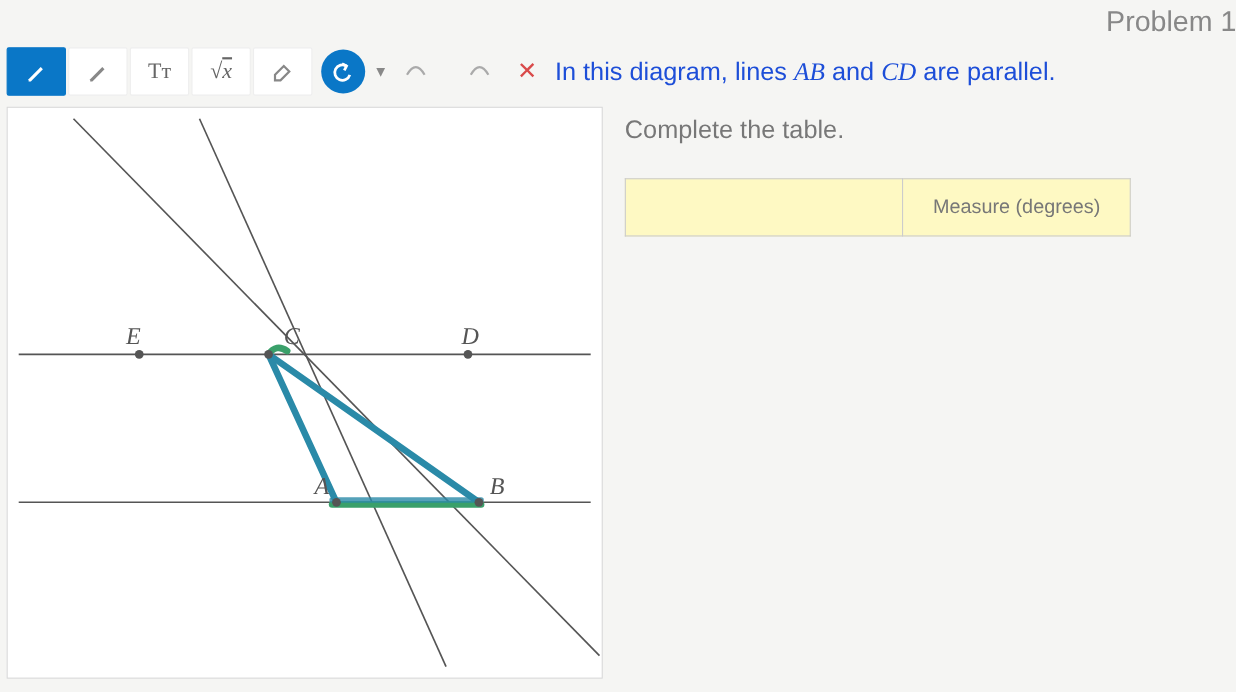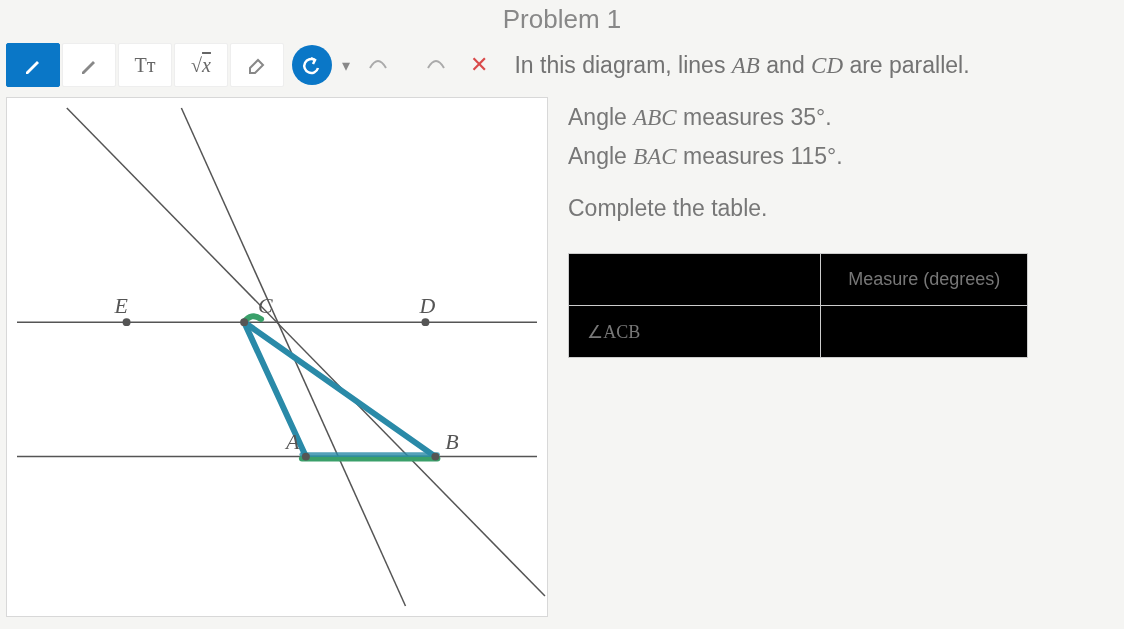--- a/index.html
+++ b/index.html
@@ -5,21 +5,21 @@
     * { box-sizing: border-box; margin: 0; padding: 0; }
     body {
       font-family: Arial, Helvetica, sans-serif;
       background: #f5f5f3;
       width: 1124px;
       height: 629px;
       overflow: hidden;
       color: #555;
     }
     .header-title {
-      text-align: center;
+      text-align: right;
       font-size: 26px;
       color: #888;
       padding: 4px 0 8px 0;
       font-weight: 400;
     }
     .toolbar {
       display: flex;
       align-items: center;
       gap: 2px;
       padding: 0 6px 10px 6px;
@@ -95,21 +95,21 @@
       margin-bottom: 6px;
     }
     .prompt-line .mv {
       font-family: 'Times New Roman', serif;
       font-style: italic;
     }
     .prompt-block { margin-bottom: 18px; }
     .table {
       border-collapse: collapse;
       width: 460px;
-      background: #000000;
+      background: #fef9c3;
     }
     .table th, .table td {
       border: 1px solid #ccc;
       padding: 14px 18px;
       font-size: 18px;
       color: #777;
       font-weight: 400;
       text-align: left;
       height: 52px;
     }
@@ -124,22 +124,21 @@
       border: 2px solid #888;
       border-radius: 2px;
       display: inline-flex;
       align-items: center;
       justify-content: center;
       font-size: 12px;
       color: #888;
     }
     .toolbar-right-text {
       font-size: 23px;
-      color: #737373;
-      margin-left: 10px;
+      color: #1d4ed8;
     }
     .toolbar-right-text .mv {
       font-family: 'Times New Roman', serif;
       font-style: italic;
     }
   </style>
 </head>
 <body>
 
 <div class="header-title">Problem 1</div>
@@ -212,38 +211,26 @@
 
       <text class="pt-label" x="108" y="216">E</text>
       <text class="pt-label" x="252" y="216">C</text>
       <text class="pt-label" x="414" y="216">D</text>
       <text class="pt-label" x="280" y="352">A</text>
       <text class="pt-label" x="440" y="352">B</text>
     </svg>
   </div>
 
   <div class="right-pane">
-    <div class="prompt-block">
-      <div class="prompt-line">
-        <span>Angle </span><span class="mv">ABC</span><span> measures 35°.</span>
-      </div>
-      <div class="prompt-line">
-        <span>Angle </span><span class="mv">BAC</span><span> measures 115°.</span>
-      </div>
-    </div>
     <div class="prompt-line" style="margin-bottom:28px;">Complete the table.</div>
 
     <table class="table">
       <thead>
         <tr>
           <th></th>
           <th style="text-align:center;">Measure (degrees)</th>
         </tr>
       </thead>
       <tbody>
-        <tr>
-          <td class="angle-cell">∠ACB</td>
-          <td></td>
-        </tr>
       </tbody>
     </table>
   </div>
 </div>
 
 </body></html>

